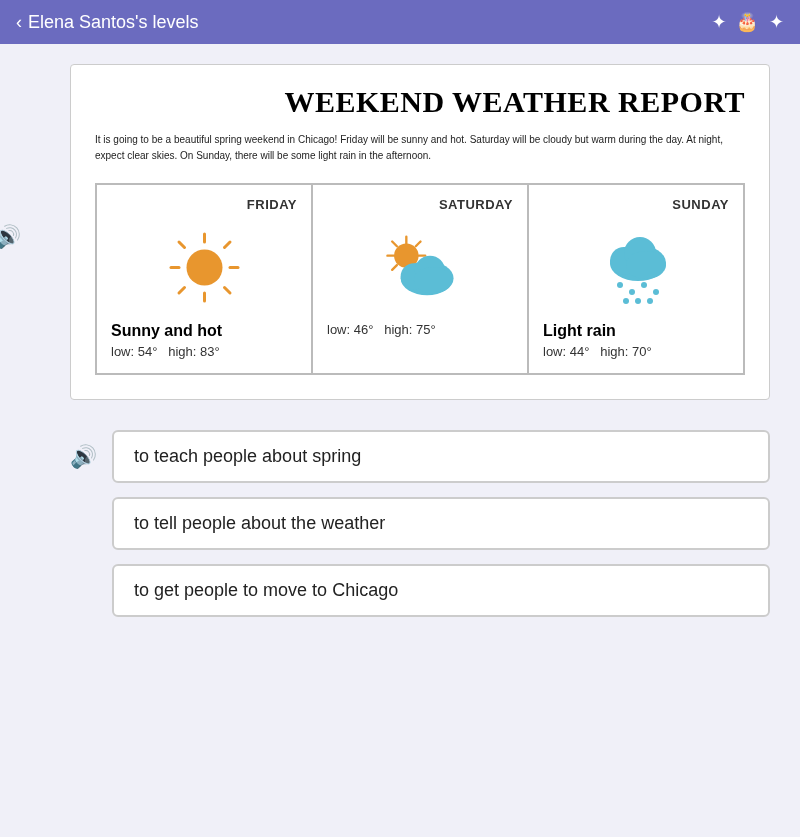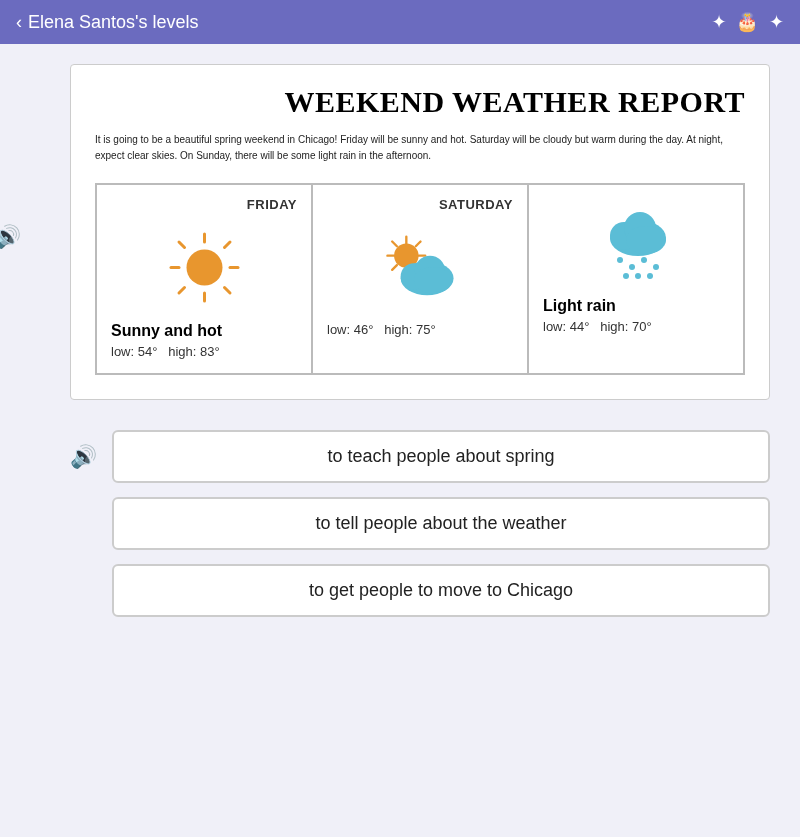--- a/index.html
+++ b/index.html
@@ -164,21 +164,21 @@
 
     .choice-btn {
       background: white;
       border: 2px solid #ccc;
       border-radius: 6px;
       padding: 14px 20px;
       font-size: 18px;
       color: #222;
       cursor: pointer;
       flex: 1;
-      text-align: center;
+      text-align: left;
     }
   </style>
 </head>
 <body>
 
 <div class="header">
   <div class="header-back">
     <span>‹</span>
     <span>Elena Santos's levels</span>
   </div>
@@ -248,20 +248,21 @@
               <ellipse cx="58" cy="54" rx="20" ry="14" fill="#5bbdd6"></ellipse>
             </svg>
           </div>
           <div class="weather-temps">
             <span>low: 46°</span>&nbsp;&nbsp;
             <span>high: 75°</span>
           </div>
         </div>
 
         <div class="weather-day">
+          <div class="weather-day-label">SUNDAY</div>
           <div class="weather-icon-area">
             <svg class="rain-icon" viewBox="0 0 80 85" xmlns="http://www.w3.org/2000/svg">
 
               <ellipse cx="42" cy="38" rx="28" ry="18" fill="#5bbdd6"></ellipse>
               <circle cx="28" cy="36" r="14" fill="#5bbdd6"></circle>
               <circle cx="44" cy="28" r="16" fill="#5bbdd6"></circle>
               <ellipse cx="50" cy="40" rx="20" ry="14" fill="#5bbdd6"></ellipse>
 
               <circle cx="24" cy="60" r="3" fill="#5bbdd6"></circle>
               <circle cx="36" cy="67" r="3" fill="#5bbdd6"></circle>

